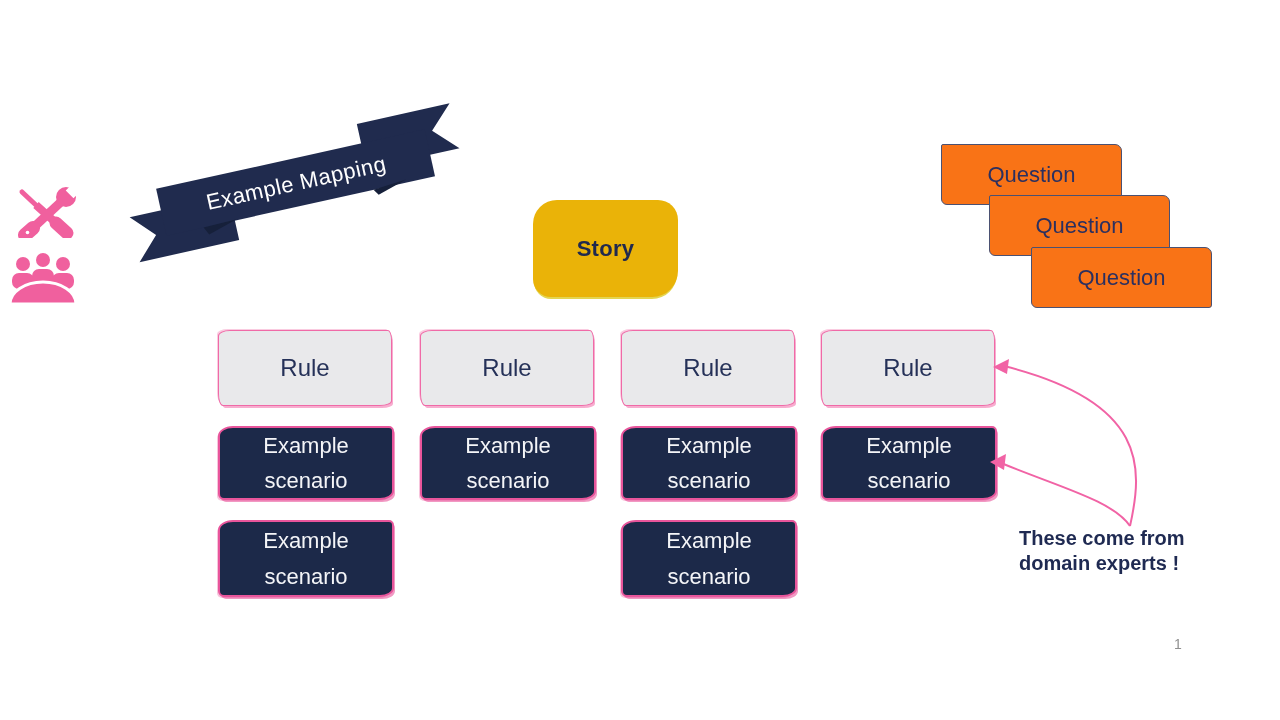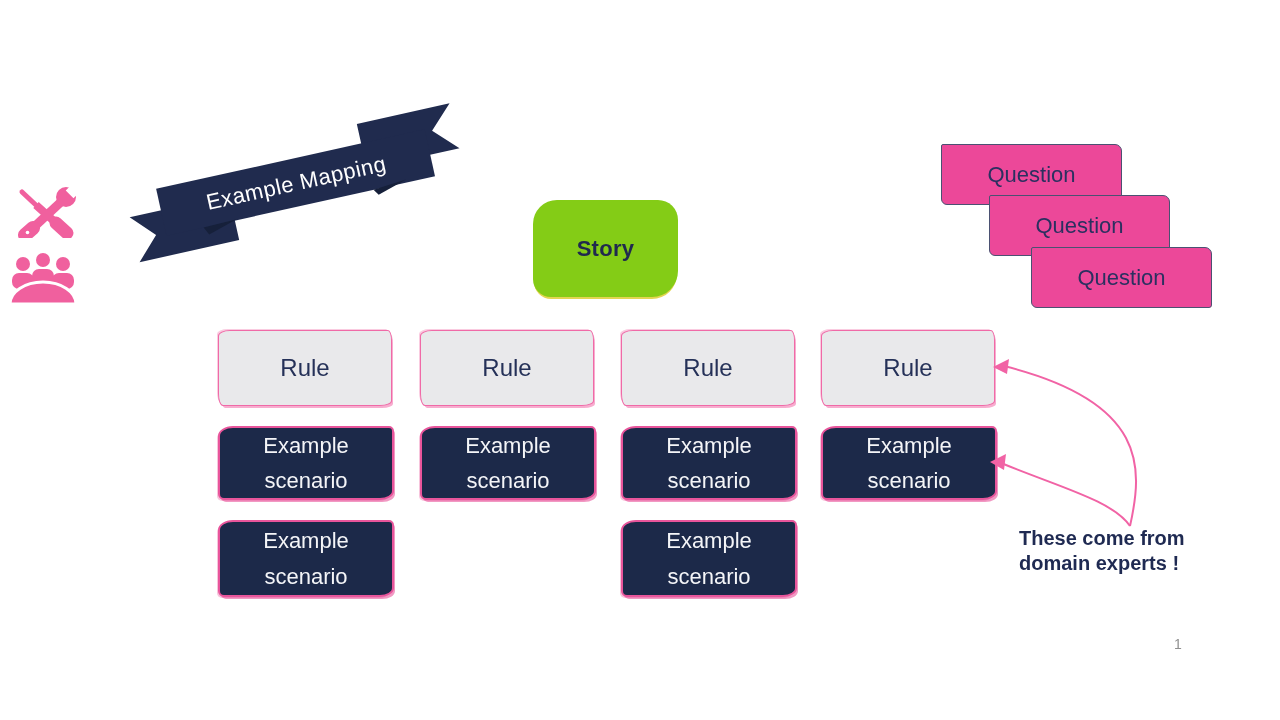--- a/index.html
+++ b/index.html
@@ -8,27 +8,27 @@
     font-family:"Liberation Sans",sans-serif;
   }
   .abs{position:absolute;}
 
   
   #banner-svg{left:118px;top:100px;}
 
   
   .story-card{
     left:533px;top:200px;width:145px;height:97px;
-    background:#84cc16;border-radius:24px 20px 26px 18px;
+    background:#eab308;border-radius:24px 20px 26px 18px;
     display:flex;align-items:center;justify-content:center;
     box-shadow:0 3px 0 -1px rgba(224,208,62,.9);
     color:#20294e;font-size:22px;font-weight:700;letter-spacing:.3px;
   }
   .question-card{
-    width:179px;height:59px;background:#ec4899;
+    width:179px;height:59px;background:#f97316;
     border:1.5px solid #4b5172;border-radius:2px 7px 3px 6px;
     display:flex;align-items:center;justify-content:center;
     color:#2b3060;font-size:22px;
   }
   .rule-card{
     width:172px;height:74px;background:#e9e9eb;
     border:1.6px solid #f06aa7;
     border-radius:12px 4px 12px 5px / 6px 10px 5px 12px;
     box-shadow:2px 3px 0 -1px rgba(240,106,167,.55), -2px -2px 0 -1px rgba(240,106,167,.35);
     display:flex;align-items:center;justify-content:center;

